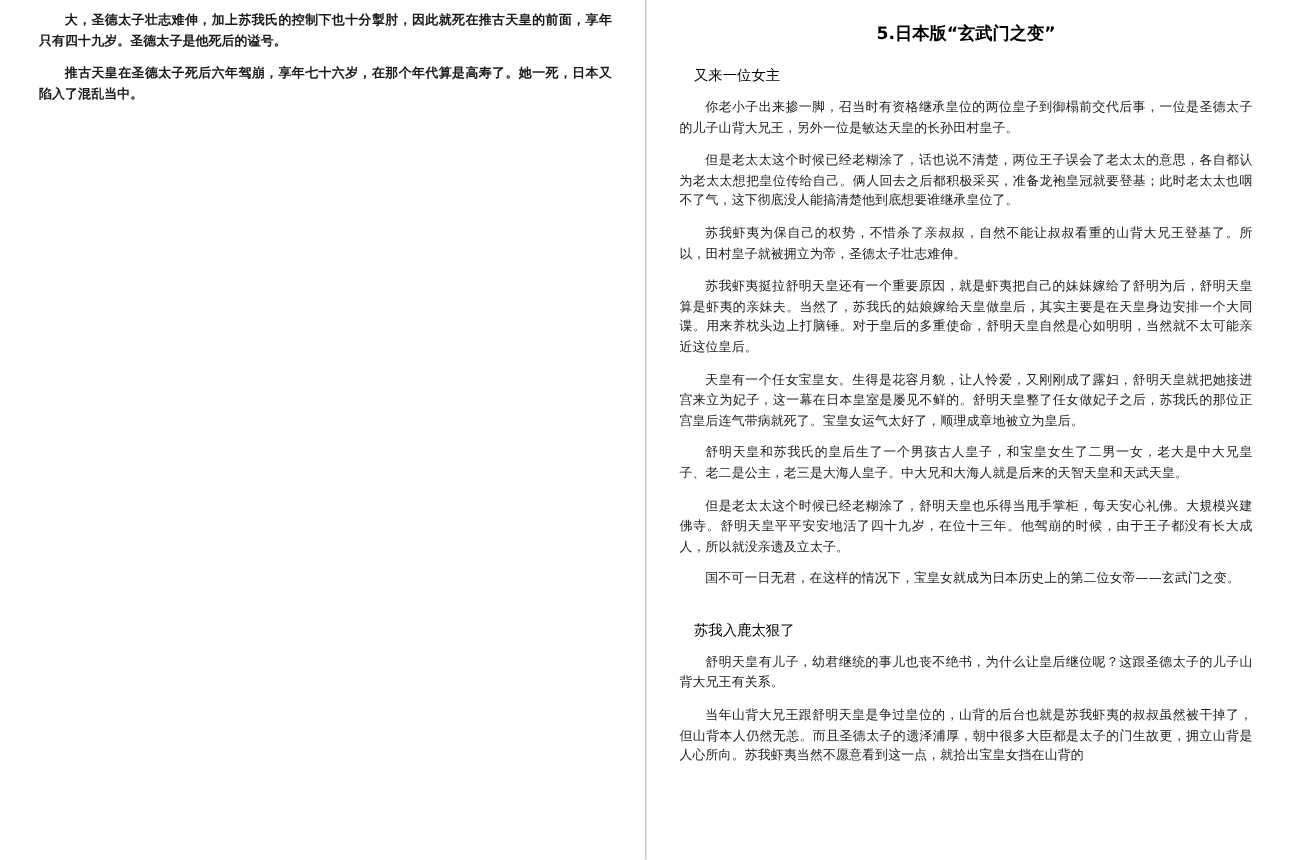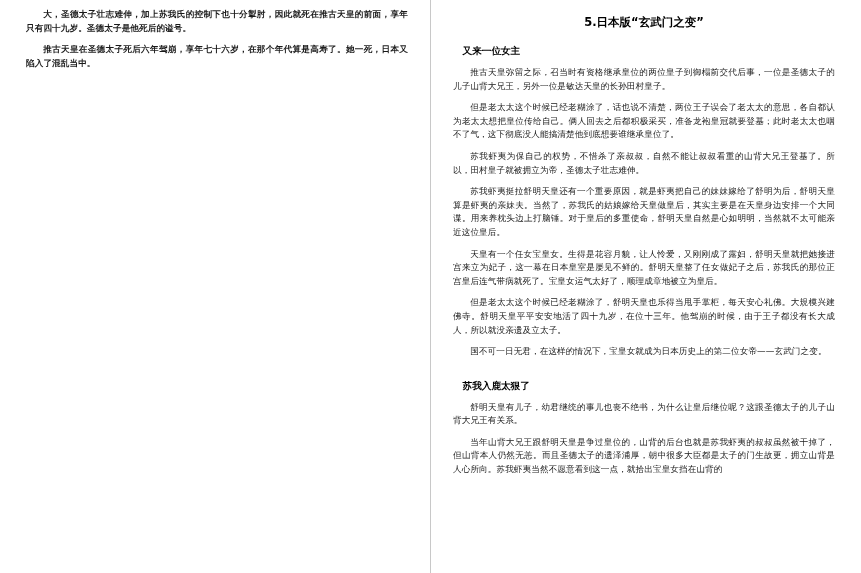--- a/index.html
+++ b/index.html
@@ -50,21 +50,21 @@
     font-size: 11.5px;
     line-height: 16px;
     text-align: center;
     font-weight: bold;
     color: #000000;
   }
   h3.section-title {
     margin: 20px 0 8px 0;
     font-size: 9.6px;
     line-height: 14px;
-    font-weight: bold;
+    font-weight: normal;
     text-indent: 1em;
     color: #000000;
   }
   h3.section-title.first {
     margin-top: 2px;
   }
 </style>
 </head>
 <body>
 
@@ -72,25 +72,26 @@
 
   <div class="column col-left">
     <p class="para">大，圣德太子壮志难伸，加上苏我氏的控制下也十分掣肘，因此就死在推古天皇的前面，享年只有四十九岁。圣德太子是他死后的谥号。</p>
     <p class="para">推古天皇在圣德太子死后六年驾崩，享年七十六岁，在那个年代算是高寿了。她一死，日本又陷入了混乱当中。</p>
   </div>
 
   <div class="column col-right">
     <h2 class="chapter-title">5.日本版“玄武门之变”</h2>
 
     <h3 class="section-title first">又来一位女主</h3>
-    <p class="para">推古天皇弥留之际，召当时有资格继承皇位的两位皇子到御榻前交代后事，一位是圣德太子的儿子山背大兄王，另外一位是敏达天皇的长孙田村皇子。</p>
+    <p class="para">你老小子出来掺一脚，召当时有资格继承皇位的两位皇子到御榻前交代后事，一位是圣德太子的儿子山背大兄王，另外一位是敏达天皇的长孙田村皇子。</p>
     <p class="para">但是老太太这个时候已经老糊涂了，话也说不清楚，两位王子误会了老太太的意思，各自都认为老太太想把皇位传给自己。俩人回去之后都积极采买，准备龙袍皇冠就要登基；此时老太太也咽不了气，这下彻底没人能搞清楚他到底想要谁继承皇位了。</p>
     <p class="para">苏我虾夷为保自己的权势，不惜杀了亲叔叔，自然不能让叔叔看重的山背大兄王登基了。所以，田村皇子就被拥立为帝，圣德太子壮志难伸。</p>
     <p class="para">苏我虾夷挺拉舒明天皇还有一个重要原因，就是虾夷把自己的妹妹嫁给了舒明为后，舒明天皇算是虾夷的亲妹夫。当然了，苏我氏的姑娘嫁给天皇做皇后，其实主要是在天皇身边安排一个大同谍。用来养枕头边上打脑锤。对于皇后的多重使命，舒明天皇自然是心如明明，当然就不太可能亲近这位皇后。</p>
     <p class="para">天皇有一个任女宝皇女。生得是花容月貌，让人怜爱，又刚刚成了露妇，舒明天皇就把她接进宫来立为妃子，这一幕在日本皇室是屡见不鲜的。舒明天皇整了任女做妃子之后，苏我氏的那位正宫皇后连气带病就死了。宝皇女运气太好了，顺理成章地被立为皇后。</p>
+    <p class="para">舒明天皇和苏我氏的皇后生了一个男孩古人皇子，和宝皇女生了二男一女，老大是中大兄皇子、老二是公主，老三是大海人皇子。中大兄和大海人就是后来的天智天皇和天武天皇。</p>
     <p class="para">但是老太太这个时候已经老糊涂了，舒明天皇也乐得当甩手掌柜，每天安心礼佛。大規模兴建佛寺。舒明天皇平平安安地活了四十九岁，在位十三年。他驾崩的时候，由于王子都没有长大成人，所以就没亲遗及立太子。</p>
     <p class="para">国不可一日无君，在这样的情况下，宝皇女就成为日本历史上的第二位女帝——玄武门之变。</p>
 
     <h3 class="section-title">苏我入鹿太狠了</h3>
     <p class="para">舒明天皇有儿子，幼君继统的事儿也丧不绝书，为什么让皇后继位呢？这跟圣德太子的儿子山背大兄王有关系。</p>
     <p class="para">当年山背大兄王跟舒明天皇是争过皇位的，山背的后台也就是苏我虾夷的叔叔虽然被干掉了，但山背本人仍然无恙。而且圣德太子的遗泽浦厚，朝中很多大臣都是太子的门生故更，拥立山背是人心所向。苏我虾夷当然不愿意看到这一点，就拾出宝皇女挡在山背的</p>
   </div>
 
 </div>
 

